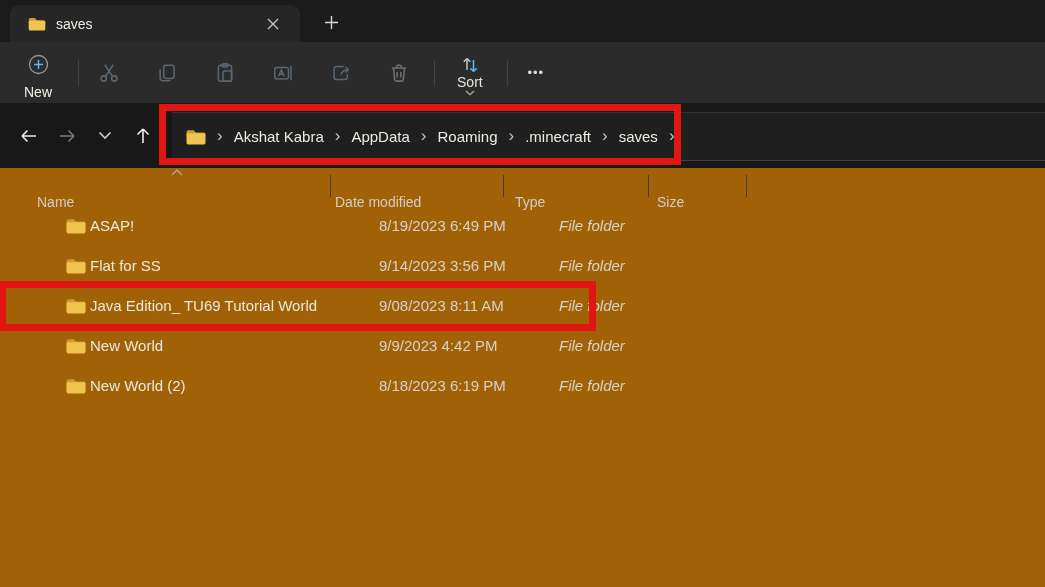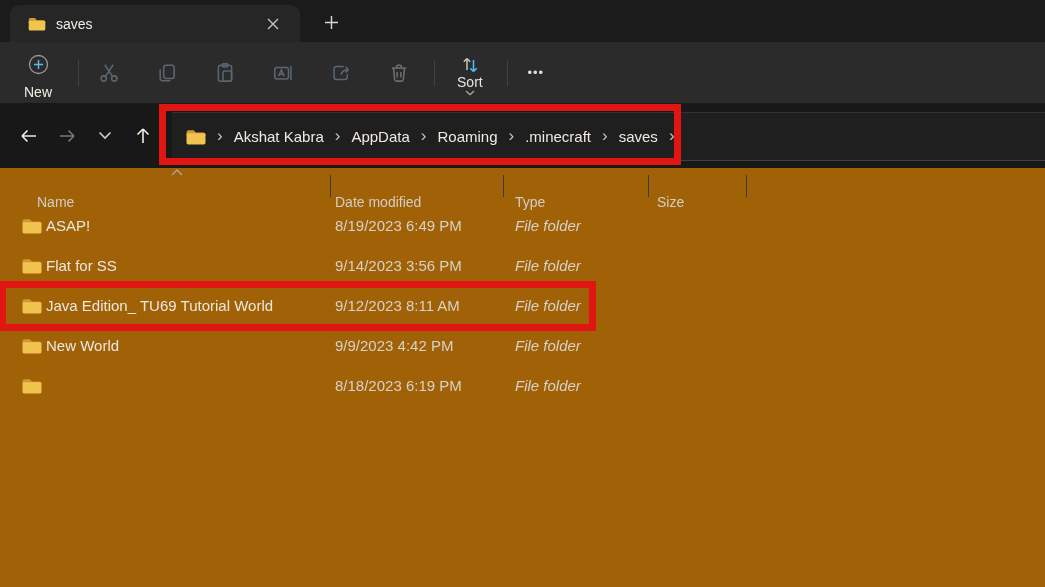--- a/index.html
+++ b/index.html
@@ -61,21 +61,21 @@
   .headers { position:absolute; left:0; top:166px; width:100%; height:40px; }
   .hdr { position:absolute; top:16px; height:40px; line-height:40px; font-size:14px; color:#d2cdc5; }
   .hdr-name { left:37px; }
   .hdr-date { left:335px; }
   .hdr-type { left:515px; }
   .hdr-size { left:657px; }
   .hdr-div { position:absolute; top:9px; width:1px; height:22px; background:#3c3c3c; }
   .sort-caret { position:absolute; left:171px; top:3px; }
 
   
-  .filelist { position:absolute; left:0; top:206px; width:100%; }
+  .filelist { position:absolute; left:0; top:206px; width:100%;padding-left:44px; }
   .row { position:relative; height:40px; width:100%; }
   .row .cell { position:absolute; top:0; height:40px; line-height:40px; font-size:15px; white-space:nowrap; }
   .row .c-icon { left:22px; top:12px; height:auto; line-height:0; }
   .row .c-name { left:46px; color:#ece7df; }
   .row .c-date { left:335px; color:#d6d1c9; }
   .row .c-type { left:515px; color:#d6d1c9;font-style:italic; }
 
   
   .annotation { position:absolute; border:7px solid #e11511; pointer-events:none; }
   .anno-breadcrumb { left:159px; top:104px; width:522px; height:61px; }
@@ -301,21 +301,21 @@
     </div>
 
     <div class="row">
       <span class="cell c-icon">
         <svg width="20" height="16" viewBox="0 0 20 16">
             <path d="M0.5 3.2 a2 2 0 0 1 2-2 h5.1 l2.3 2.4 h7.6 a2 2 0 0 1 2 2 v1 h-19 z" fill="#cf9a33"></path>
             <rect x="0.5" y="4.2" width="19" height="11.3" rx="1.8" fill="#f1c34f"></rect>
           </svg>
       </span>
       <span class="cell c-name">Java Edition_ TU69 Tutorial World</span>
-      <span class="cell c-date">9/12/2023 8:11 AM</span>
+      <span class="cell c-date">9/08/2023 8:11 AM</span>
       <span class="cell c-type">File folder</span>
     </div>
 
     <div class="row">
       <span class="cell c-icon">
         <svg width="20" height="16" viewBox="0 0 20 16">
             <path d="M0.5 3.2 a2 2 0 0 1 2-2 h5.1 l2.3 2.4 h7.6 a2 2 0 0 1 2 2 v1 h-19 z" fill="#cf9a33"></path>
             <rect x="0.5" y="4.2" width="19" height="11.3" rx="1.8" fill="#f1c34f"></rect>
           </svg>
       </span>
@@ -324,20 +324,21 @@
       <span class="cell c-type">File folder</span>
     </div>
 
     <div class="row">
       <span class="cell c-icon">
         <svg width="20" height="16" viewBox="0 0 20 16">
             <path d="M0.5 3.2 a2 2 0 0 1 2-2 h5.1 l2.3 2.4 h7.6 a2 2 0 0 1 2 2 v1 h-19 z" fill="#cf9a33"></path>
             <rect x="0.5" y="4.2" width="19" height="11.3" rx="1.8" fill="#f1c34f"></rect>
           </svg>
       </span>
+      <span class="cell c-name">New World (2)</span>
       <span class="cell c-date">8/18/2023 6:19 PM</span>
       <span class="cell c-type">File folder</span>
     </div>
 
   </div>
 
   <div class="annotation anno-breadcrumb"></div>
   <div class="annotation anno-row"></div>
 
 </div>

